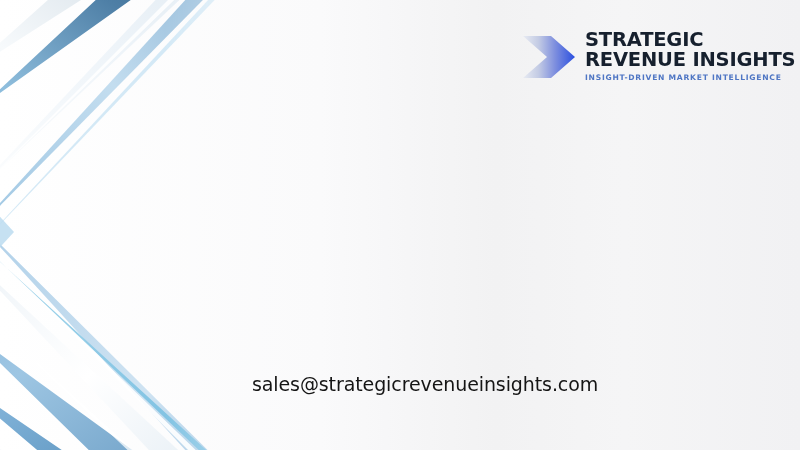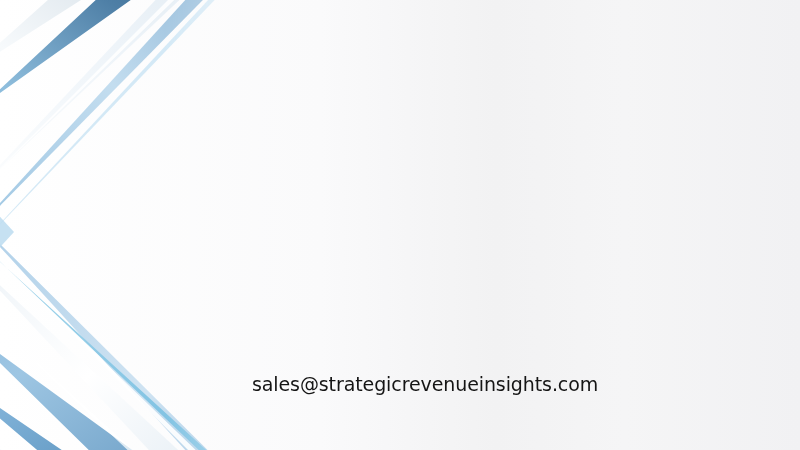--- a/index.html
+++ b/index.html
@@ -197,17 +197,35 @@
 
         <polygon points="-22,240 -14,248 258,510 248,510" fill="#ffffff" opacity="0.9"></polygon>
         <polygon points="-10,252 -2,260 272,510 262,510" fill="url(#gAccent)" opacity="0.95"></polygon>
         <polygon points="-48,284 -42,291 199,510 191,510" fill="#ffffff" opacity="0.75"></polygon>
 
         <polygon points="-10,206 14,232 -10,258" fill="#bcdcf0" opacity="0.85"></polygon>
       </g>
     </svg>
   </div>
 
+  <div class="logo">
+    <svg class="logo-mark" viewBox="0 0 56 50" xmlns="http://www.w3.org/2000/svg">
+      <defs>
+        <linearGradient id="markGrad" x1="0" y1="0" x2="1" y2="0">
+          <stop offset="0%" stop-color="#e8ebf2"></stop>
+          <stop offset="30%" stop-color="#c3cbe4"></stop>
+          <stop offset="62%" stop-color="#7d8ede"></stop>
+          <stop offset="100%" stop-color="#2b50e0"></stop>
+        </linearGradient>
+      </defs>
+      <path d="M2 4 L30 4 L54 25 L30 46 L2 46 L26 25 Z" fill="url(#markGrad)"></path>
+    </svg>
+    <div class="logo-text">
+      <div class="logo-line1">STRATEGIC</div>
+      <div class="logo-line2">REVENUE INSIGHTS</div>
+      <div class="logo-tagline">INSIGHT-DRIVEN MARKET INTELLIGENCE</div>
+    </div>
+  </div>
 
 
   <div class="email">sales@strategicrevenueinsights.com</div>
 
 </div>
 
 </body></html>

